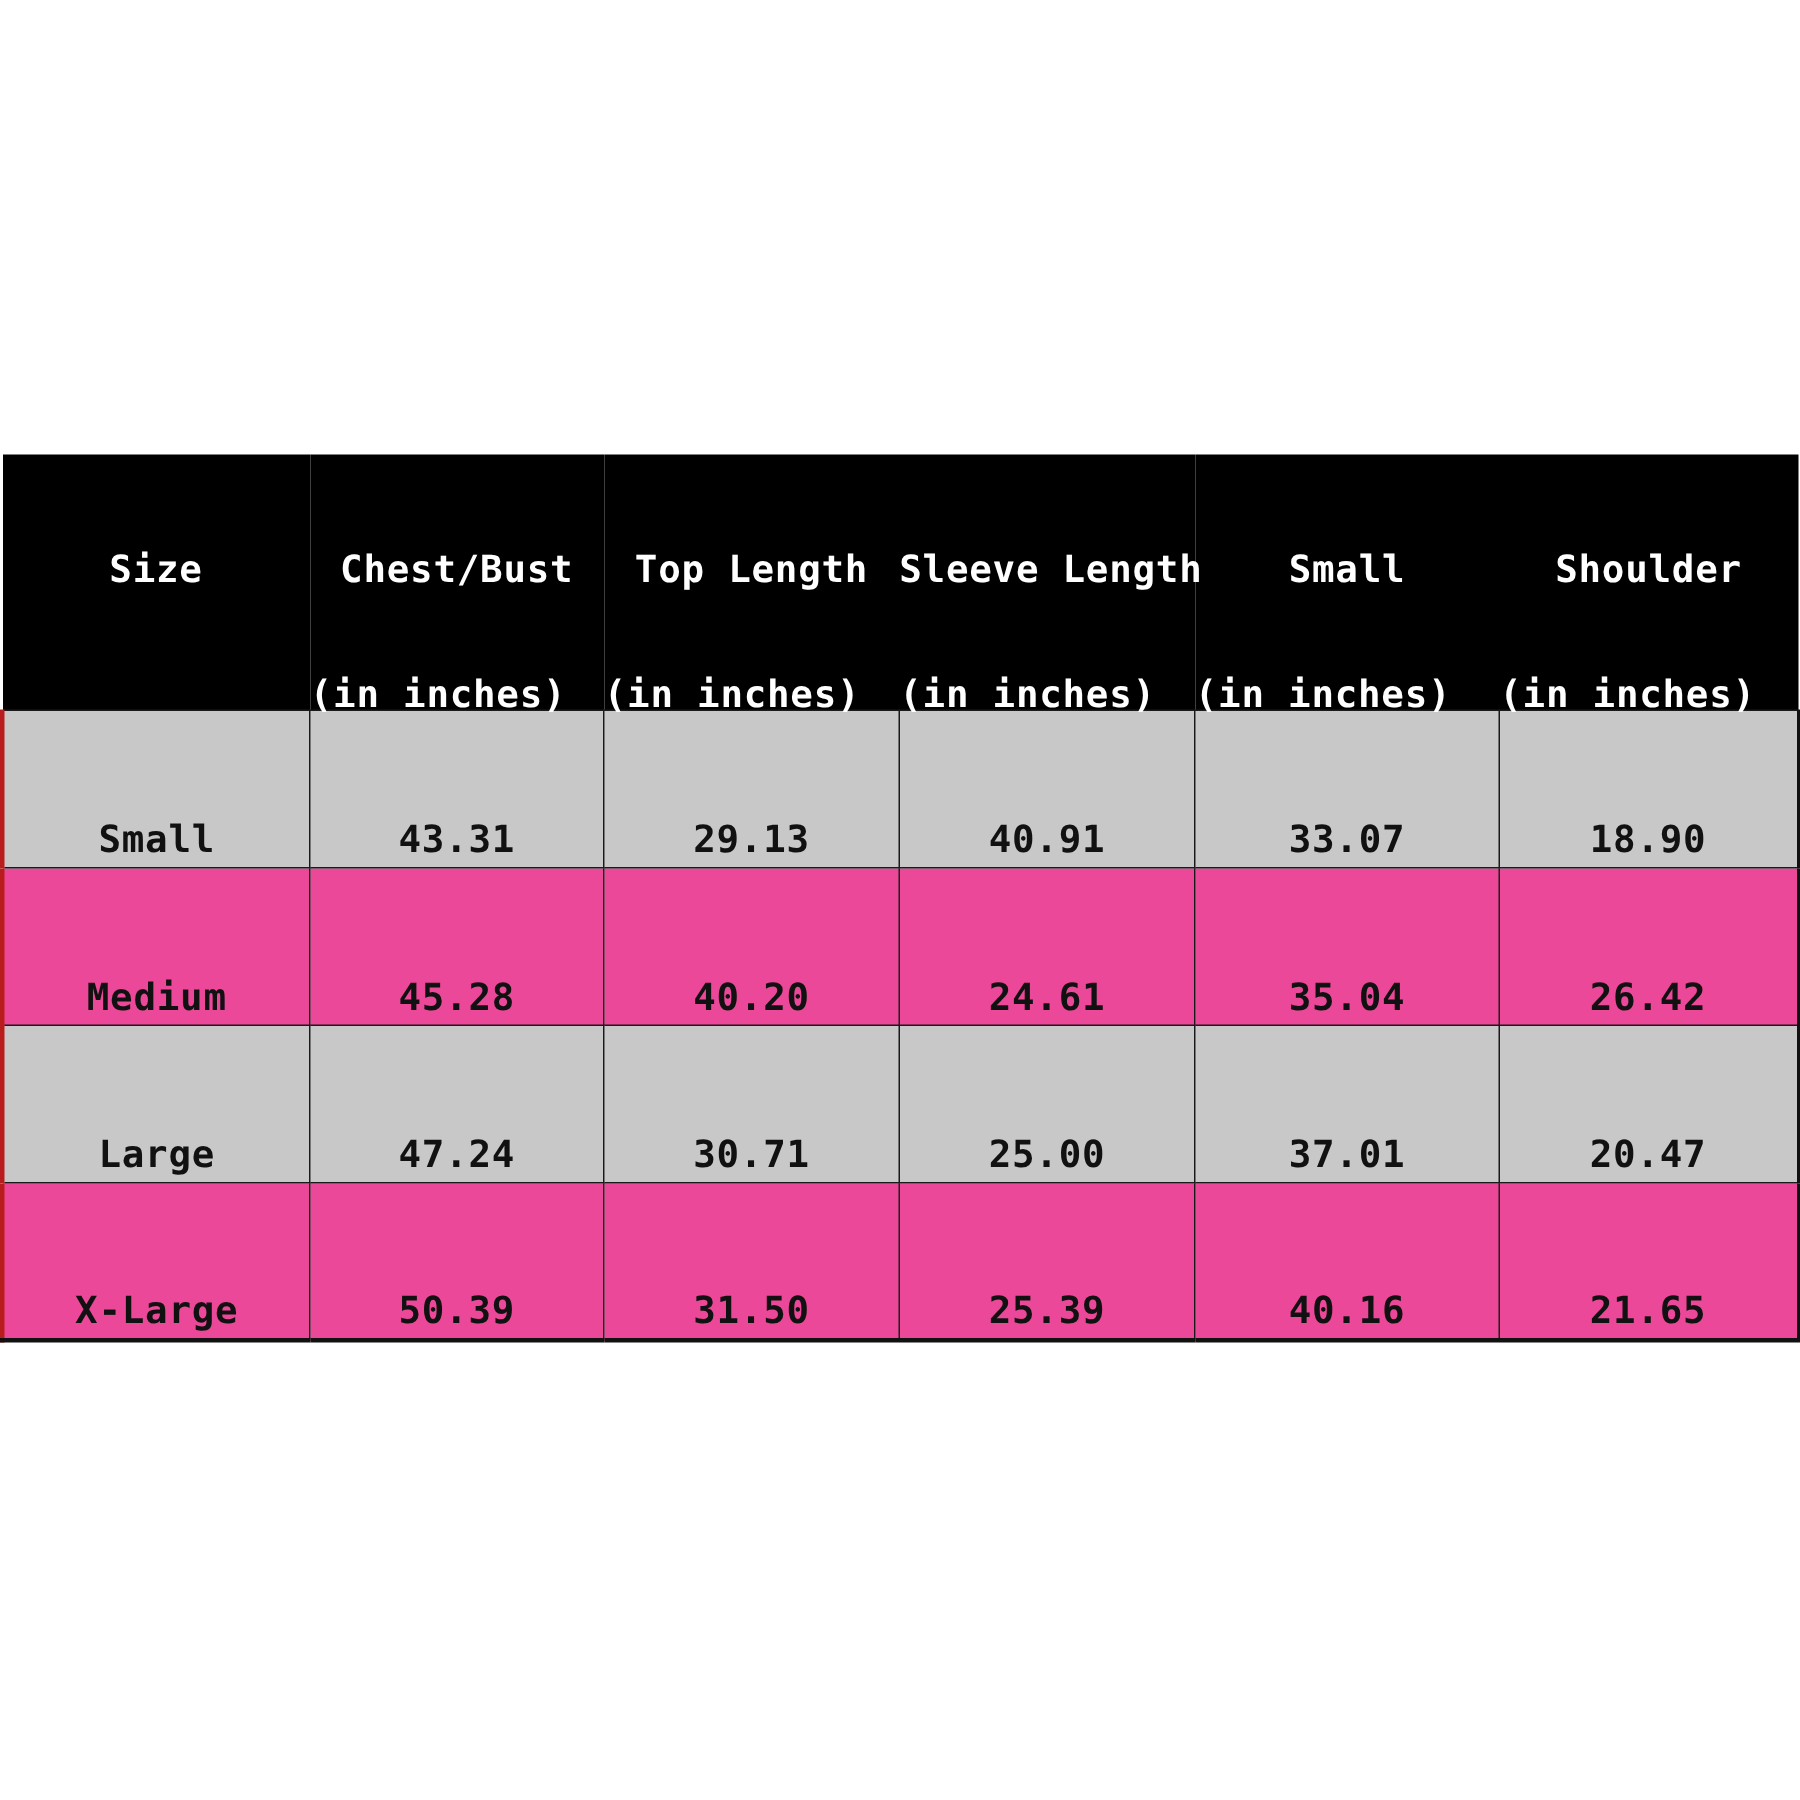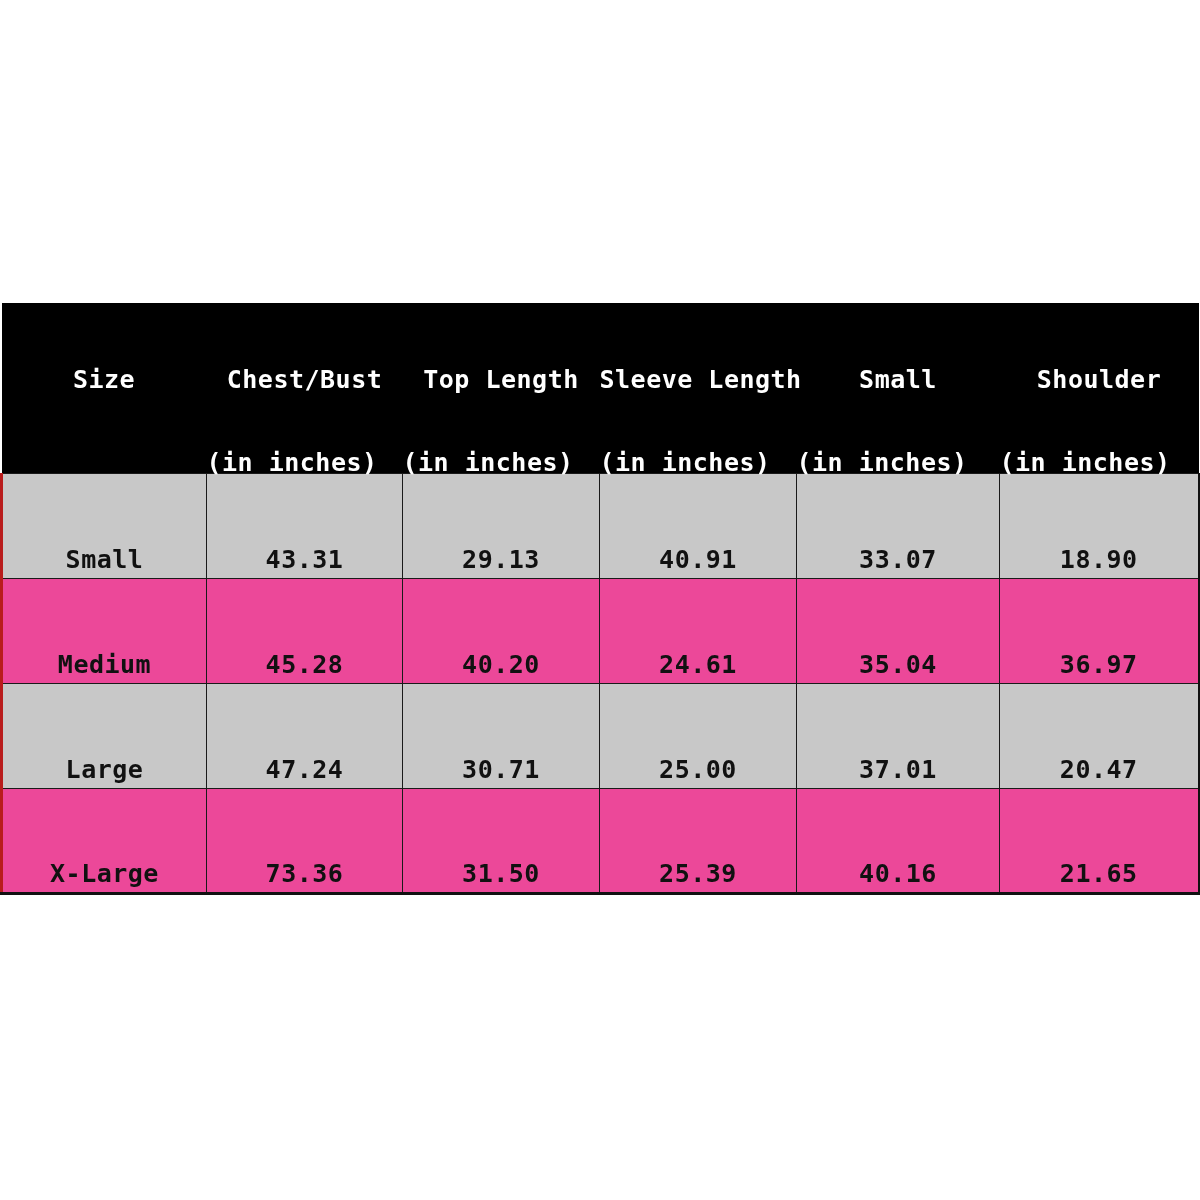--- a/index.html
+++ b/index.html
@@ -154,32 +154,32 @@
         <td>40.91</td>
         <td>33.07</td>
         <td>18.90</td>
       </tr>
       <tr class="row-plain">
         <td>Medium</td>
         <td>45.28</td>
         <td>40.20</td>
         <td>24.61</td>
         <td>35.04</td>
-        <td>36.97</td>
+        <td>26.42</td>
       </tr>
       <tr class="row-shaded">
         <td>Large</td>
         <td>47.24</td>
         <td>30.71</td>
         <td>25.00</td>
         <td>37.01</td>
         <td>20.47</td>
       </tr>
       <tr class="row-plain">
         <td>X-Large</td>
-        <td>73.36</td>
+        <td>50.39</td>
         <td>31.50</td>
         <td>25.39</td>
         <td>40.16</td>
         <td>21.65</td>
       </tr>
     </tbody>
 </table>
 
 </body></html>

